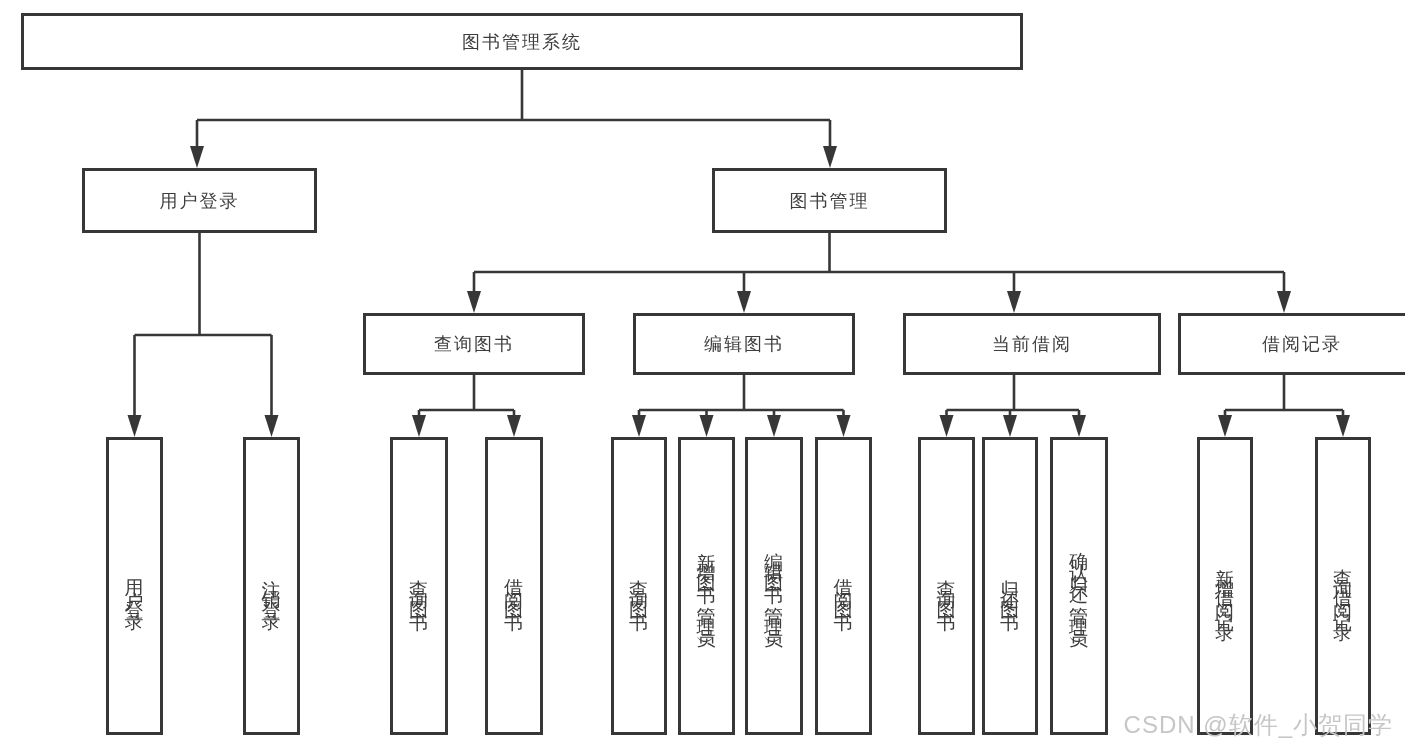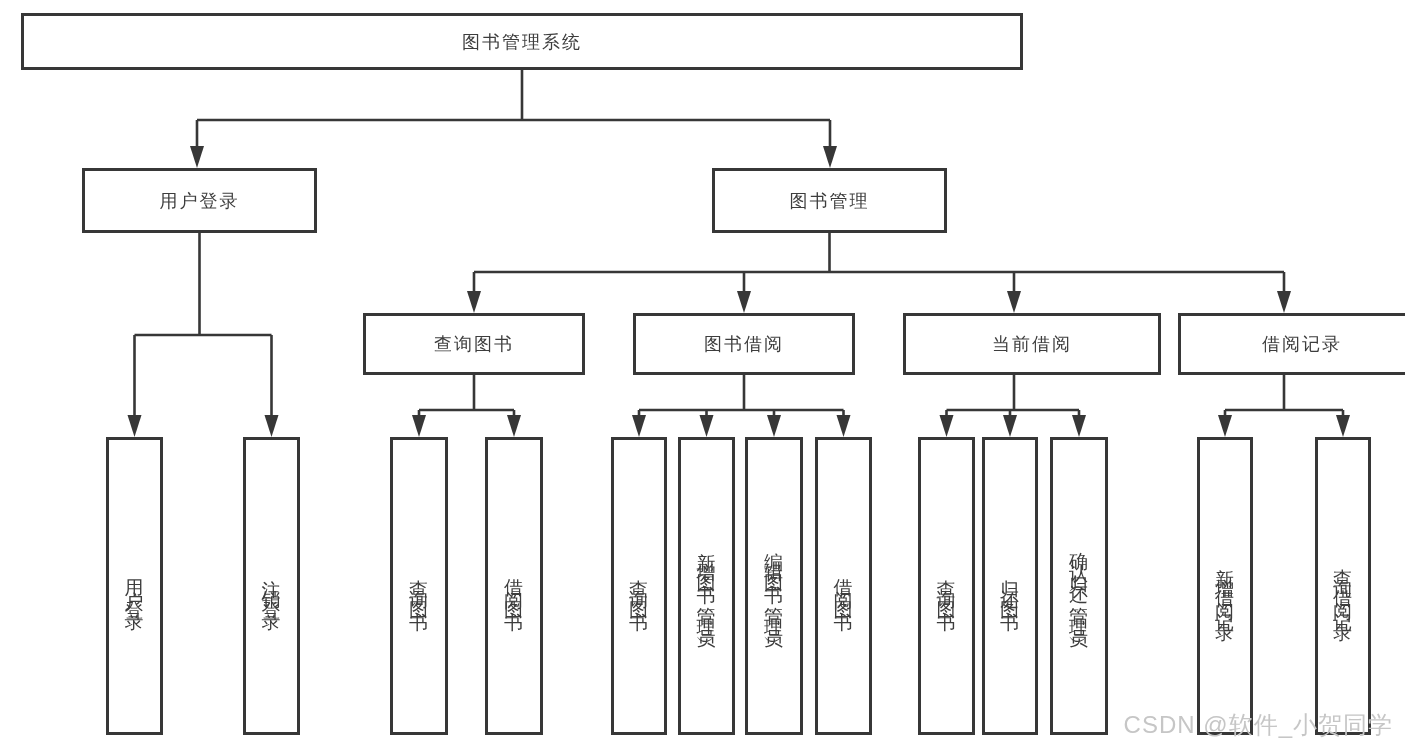--- a/index.html
+++ b/index.html
@@ -101,21 +101,21 @@
     <span>用户登录</span>
   </div>
   <div class="node hnode" style="left:712px;top:168px;width:235px;height:65px">
     <span>图书管理</span>
   </div>
 
   <div class="node hnode" style="left:363px;top:313px;width:222px;height:62px">
     <span>查询图书</span>
   </div>
   <div class="node hnode" style="left:633px;top:313px;width:222px;height:62px">
-    <span>图书借阅</span>
+    <span>编辑图书</span>
   </div>
   <div class="node hnode" style="left:903px;top:313px;width:258px;height:62px">
     <span>当前借阅</span>
   </div>
   <div class="node hnode" style="left:1178px;top:313px;width:248px;height:62px">
     <span>借阅记录</span>
   </div>
 
   <div class="node leaf" style="left:106px;top:437px;width:57px;height:298px">
     <span>用户登录</span>

